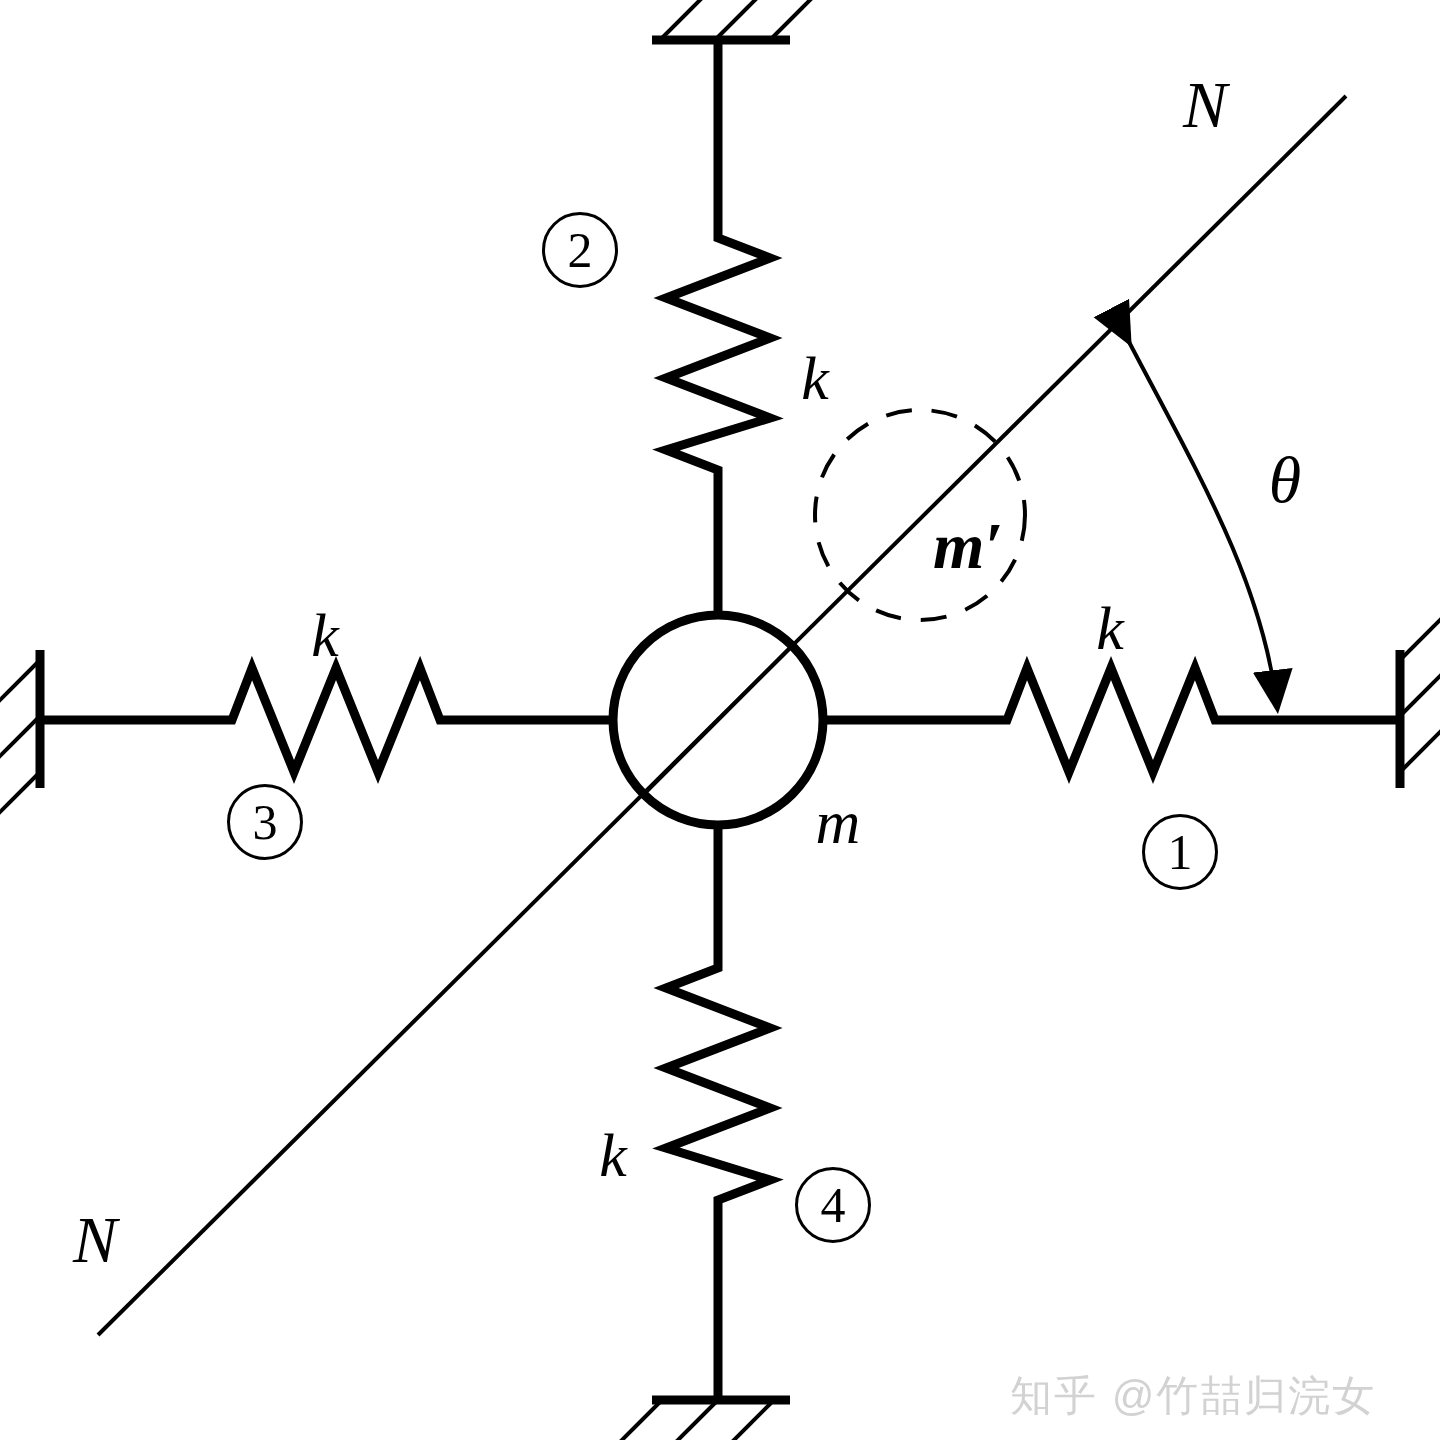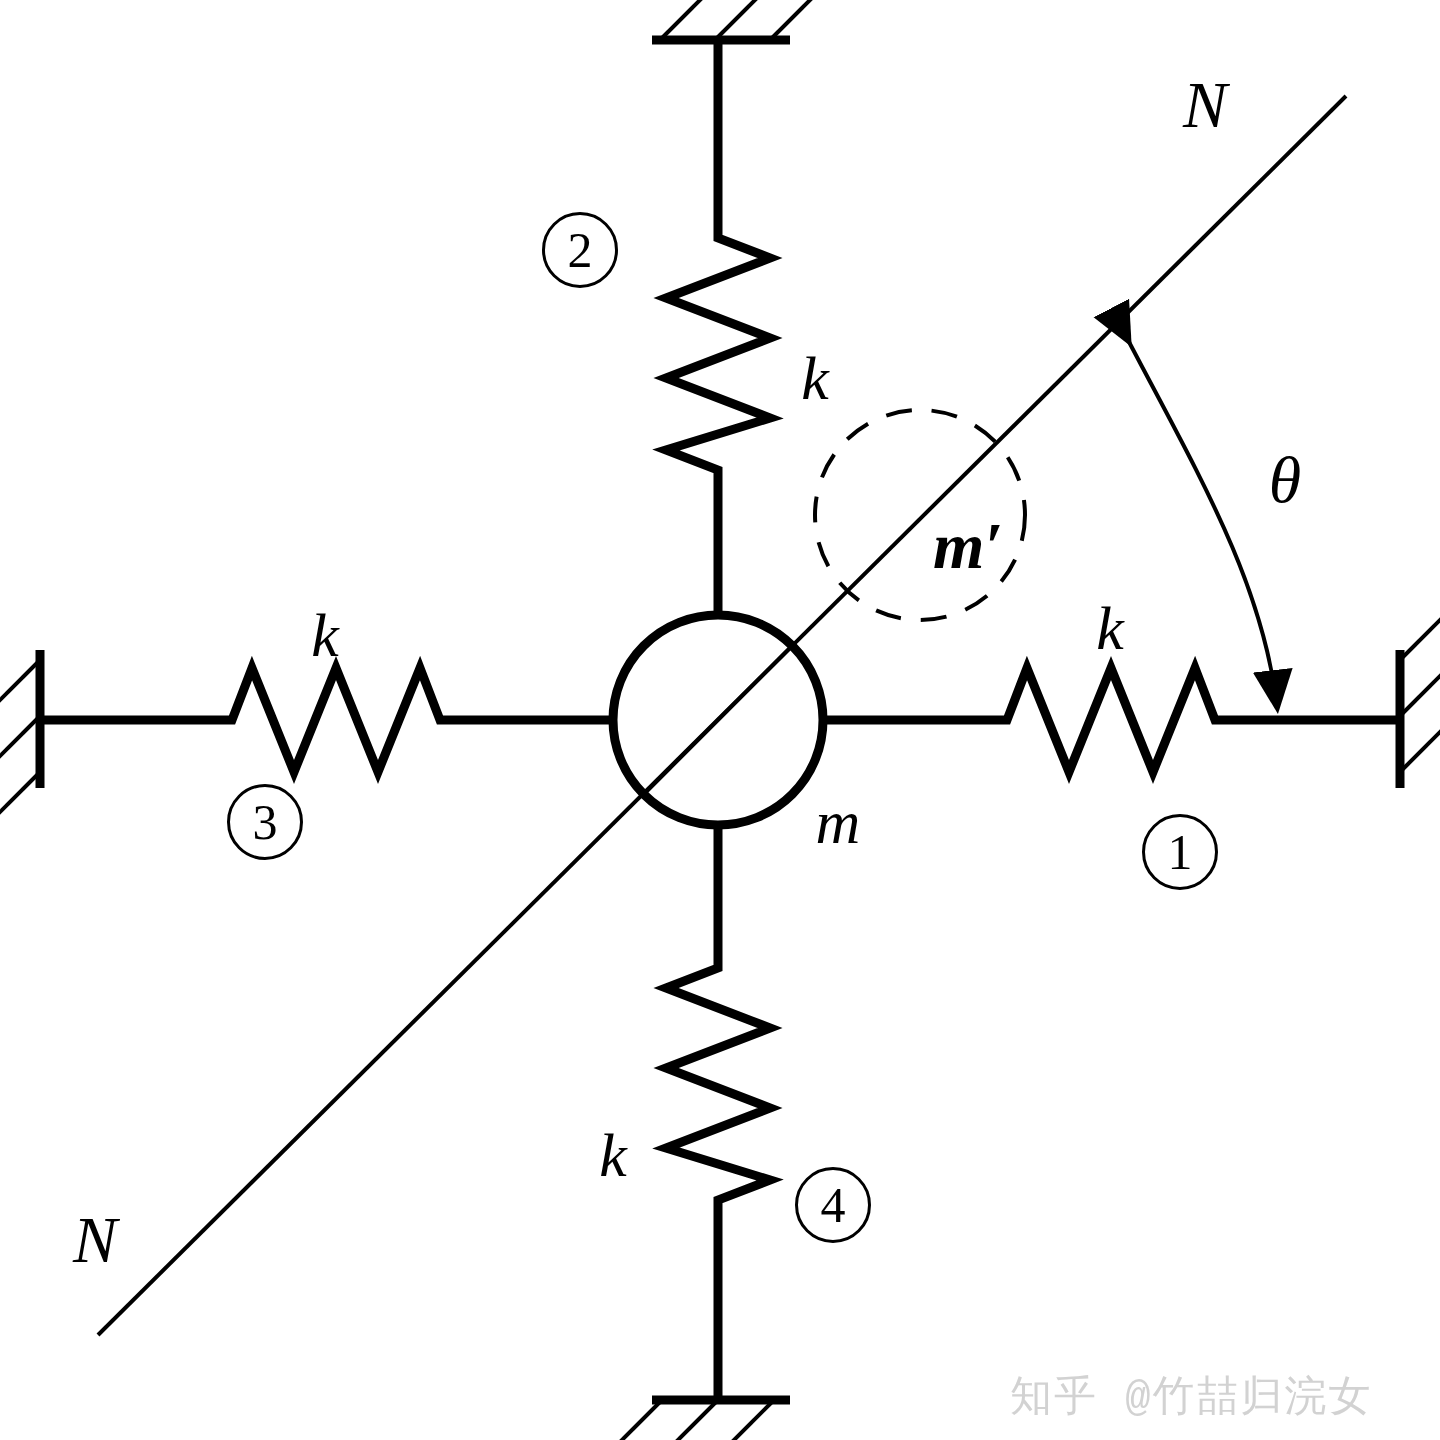--- a/index.html
+++ b/index.html
@@ -49,21 +49,21 @@
     align-items: center;
     justify-content: center;
     font-family: "Liberation Serif", serif;
     font-size: 50px;
     color: #000000;
     box-sizing: border-box;
     user-select: none;
   }
   .watermark {
     position: absolute;
-    font-family: Liberation Mono, monospace;
+    font-family: Liberation Sans, sans-serif;
     font-size: 42px;
     color: #d2d2d2;
     letter-spacing: 2px;
     white-space: nowrap;
     user-select: none;
   }
 </style>
 </head>
 <body>
 

